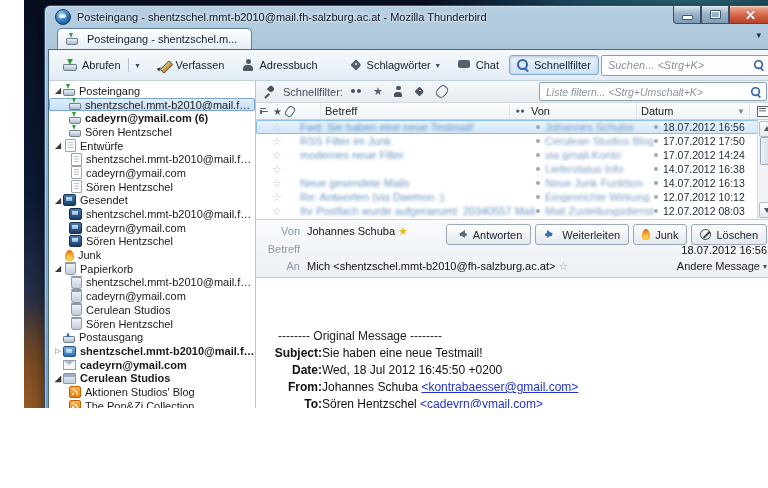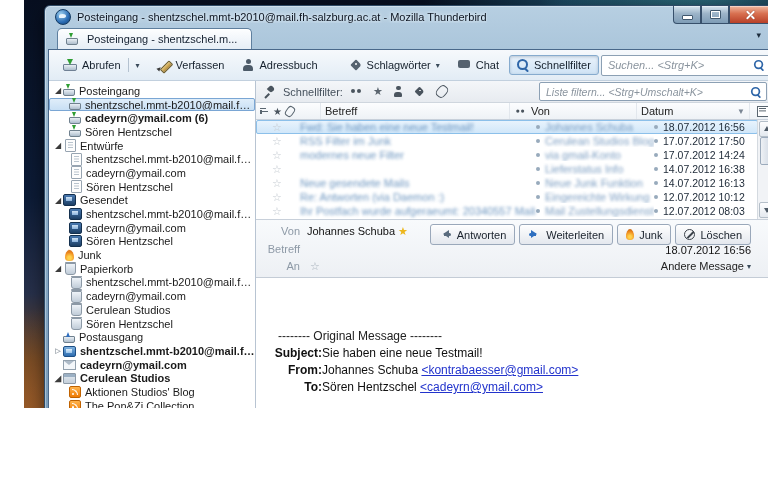--- a/index.html
+++ b/index.html
@@ -157,21 +157,21 @@
   .arr-up{border:3.5px solid transparent;border-bottom:5px solid #4e5a66;margin-top:-4px}
   .arr-down{border:3.5px solid transparent;border-top:5px solid #4e5a66;margin-bottom:-4px}
   .sb-thumb{position:absolute;left:2px;right:2px;top:17px;height:26px;background:linear-gradient(90deg,#eef1f5,#cdd6e1);border:1px solid #9cabbc;border-radius:2px}
   
   .msgheader{flex:none;height:58px;position:relative;background:linear-gradient(180deg,#f8fafc,#edf0f4);border-bottom:1px solid #c4ccd6;padding:3px 8px;box-sizing:border-box}
   .mh-row{display:flex;align-items:center;font-size:11px;line-height:17.5px;color:#111}
   .mh-label{width:36px;flex:none;text-align:right;color:#8d99a6;margin-right:7px}
   .mh-subject{font-weight:bold}
   .star-gold{color:#edb71d;font-size:11px;margin-left:3px}
   .star-out{color:#aab4be;font-size:11px;margin-left:3px}
-  .mh-right{position:absolute;right:24px;display:flex;align-items:center;gap:4px}
+  .mh-right{position:absolute;right:8px;display:flex;align-items:center;gap:4px}
   .mh-right.r1{top:4px}
   .mh-right.r2{top:24px;font-size:11px;color:#111}
   .mh-right.r3{top:40px;font-size:11px;color:#222;gap:3px}
   .hbtn{display:inline-flex;align-items:center;gap:5px;height:19px;padding:0 8px;background:linear-gradient(180deg,#fefefe,#e4e8ee);border:1px solid #9aa8ba;border-radius:3px;font-size:11px;color:#1a222c;box-shadow:0 1px 0 rgba(255,255,255,.8) inset}
   .ic-reply{width:13px;height:9px}
   .ic-reply::before{content:"";position:absolute;left:0;top:0;border:4.5px solid transparent;border-right:6px solid #5a6c7e}
   .ic-reply::after{content:"";position:absolute;left:5px;top:3px;width:7px;height:3px;background:#5a6c7e;border-radius:0 2px 2px 0}
   .ic-fwd{width:13px;height:9px}
   .ic-fwd::before{content:"";position:absolute;right:0;top:0;border:4.5px solid transparent;border-left:6px solid #2e6fc0}
   .ic-fwd::after{content:"";position:absolute;left:1px;top:3px;width:7px;height:3px;background:#2e6fc0;border-radius:2px 0 0 2px}
@@ -522,20 +522,21 @@
             <div class="mh-row">
               <span class="mh-label">Von</span>
               <span>Johannes Schuba</span>
               <span class="star-gold">★</span>
             </div>
             <div class="mh-row">
               <span class="mh-label">Betreff</span>
             </div>
             <div class="mh-row">
               <span class="mh-label">An</span>
+              <span>Mich &lt;shentzschel.mmt-b2010@fh-salzburg.ac.at&gt;</span>
               <span class="star-out">☆</span>
             </div>
             <div class="mh-right r1">
               <div class="hbtn">
                   <span class="ic ic-reply"></span>
                   <span>Antworten</span>
                 </div>
               <div class="hbtn">
                   <span class="ic ic-fwd"></span>
                   <span>Weiterleiten</span>
@@ -554,20 +555,21 @@
               </div>
             <div class="mh-right r3">
               <span>Andere Message</span>
               <span class="caret">▾</span>
             </div>
           </div>
 
           <div class="mailbody">
             <div class="bline bsep">-------- Original Message --------</div>
             <div class="bline"><span class="blabel">Subject:</span><span>Sie haben eine neue Testmail!</span></div>
+            <div class="bline"><span class="blabel">Date:</span><span>Wed, 18 Jul 2012 16:45:50 +0200</span></div>
             <div class="bline"><span class="blabel">From:</span><span>Johannes Schuba </span><a class="maillink" href="#">&lt;kontrabaesser@gmail.com&gt;</a></div>
             <div class="bline"><span class="blabel">To:</span><span>Sören Hentzschel </span><a class="maillink" href="#">&lt;cadeyrn@ymail.com&gt;</a></div>
             <div class="greeting">Sehr geehrter Herr Hentzschel,</div>
           </div>
         </div>
       </div>
 
       <div class="statusbar">
         <span class="neticon"></span>
         <span class="sb-spacer"></span>

